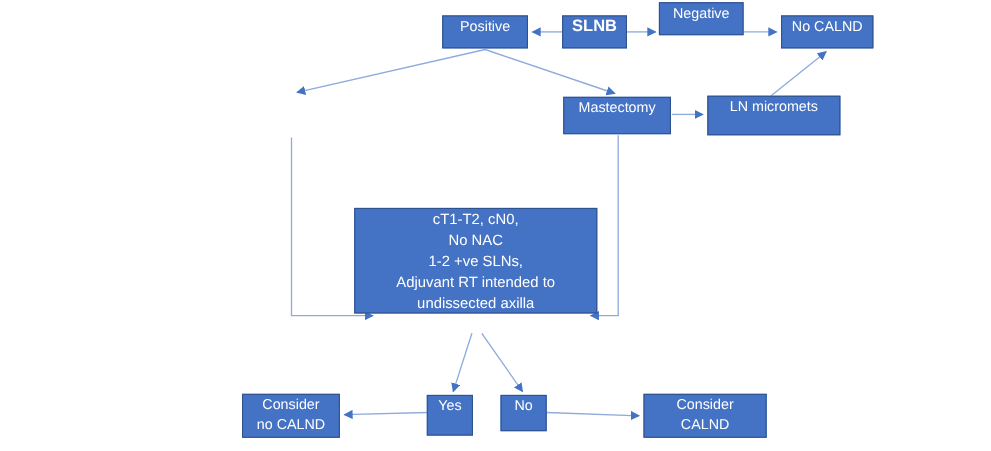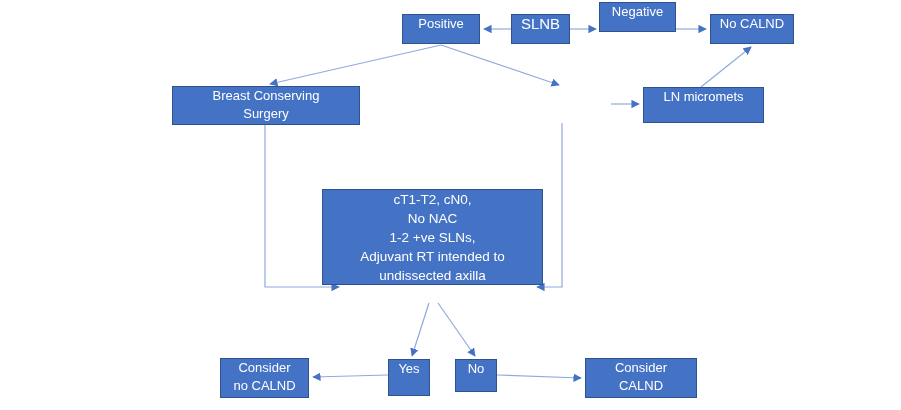--- a/index.html
+++ b/index.html
@@ -30,21 +30,21 @@
     color: var(--node-text, #ffffff);
     display: flex;
     align-items: flex-start;
     justify-content: center;
     text-align: center;
     font-size: 13px;
     line-height: 17px;
   }
   .node .node-label { white-space: pre-line; }
   .node-positive   { left:402px; top:14px;  width:78px;  height:30px; }
-  .node-slnb       { left:511px; top:14px;  width:59px;  height:30px; font-weight:normal; font-size:15px; }
+  .node-slnb       { left:511px; top:14px;  width:59px;  height:30px; font-weight:bold; font-size:15px; }
   .node-negative   { left:599px; top:2px;  width:77px;  height:30px; }
   .node-no-calnd   { left:710px; top:14px;  width:84px;  height:30px; }
   .node-bcs        { left:172px; top:86px;  width:188px; height:39px; line-height:18px; }
   .node-mastectomy { left:512px; top:88px;  width:98px;  height:34px; }
   .node-ln-micromets { left:643px; top:87px; width:121px; height:36px; }
   .node-criteria   { left:322px; top:163px; width:221px; height:96px; font-size:13.5px; line-height:19px;margin-top:26px; }
   .node-all-criteria { left:343px; top:271px; width:189px; height:31px; font-size:13.5px; }
   .node-yes        { left:388px; top:359px; width:42px;  height:37px; }
   .node-no         { left:455px; top:359px; width:42px;  height:33px; }
   .node-consider-no-calnd { left:220px; top:358px; width:89px; height:40px; line-height:18px; }
@@ -82,23 +82,22 @@
   </div>
   <div class="node node-slnb">
     <span class="node-label">SLNB</span>
   </div>
   <div class="node node-negative">
     <span class="node-label">Negative</span>
   </div>
   <div class="node node-no-calnd">
     <span class="node-label">No CALND</span>
   </div>
-  <div class="node node-bcs">
-    <span class="node-label">Breast Conserving
-Surgery</span>
+  <div class="node node-mastectomy">
+    <span class="node-label">Mastectomy</span>
   </div>
   <div class="node node-ln-micromets">
     <span class="node-label">LN micromets</span>
   </div>
   <div class="node node-criteria">
     <span class="node-label">cT1-T2, cN0,
 No NAC
 1-2 +ve SLNs,
 Adjuvant RT intended to
 undissected axilla</span>

